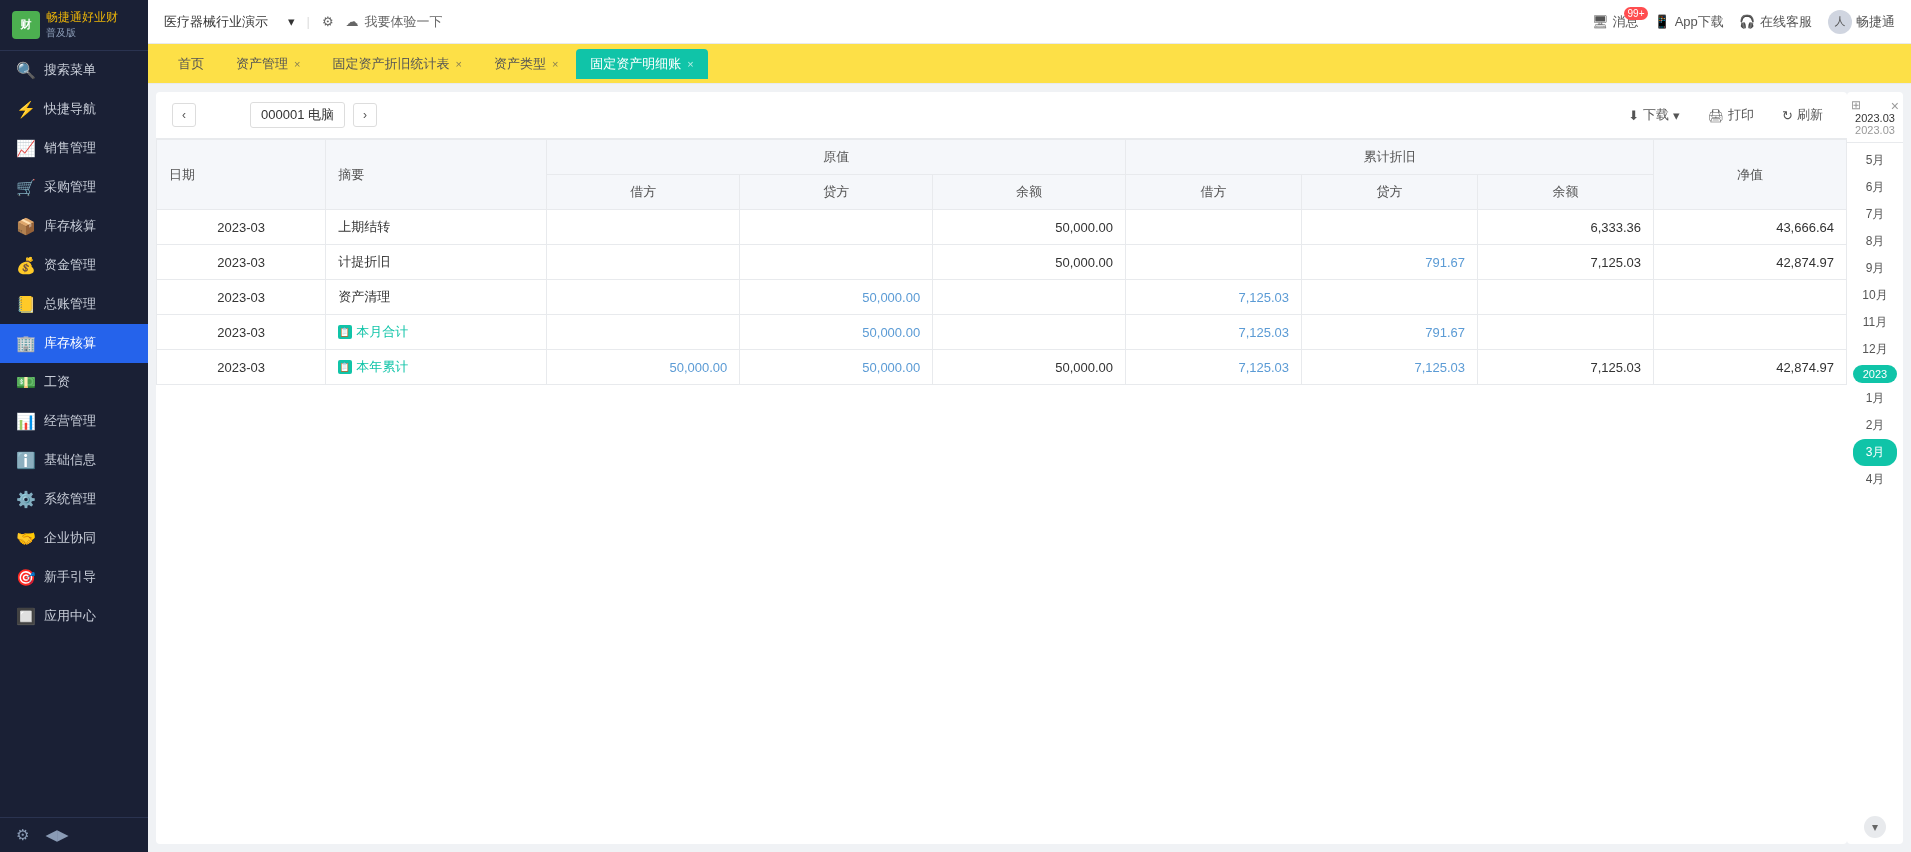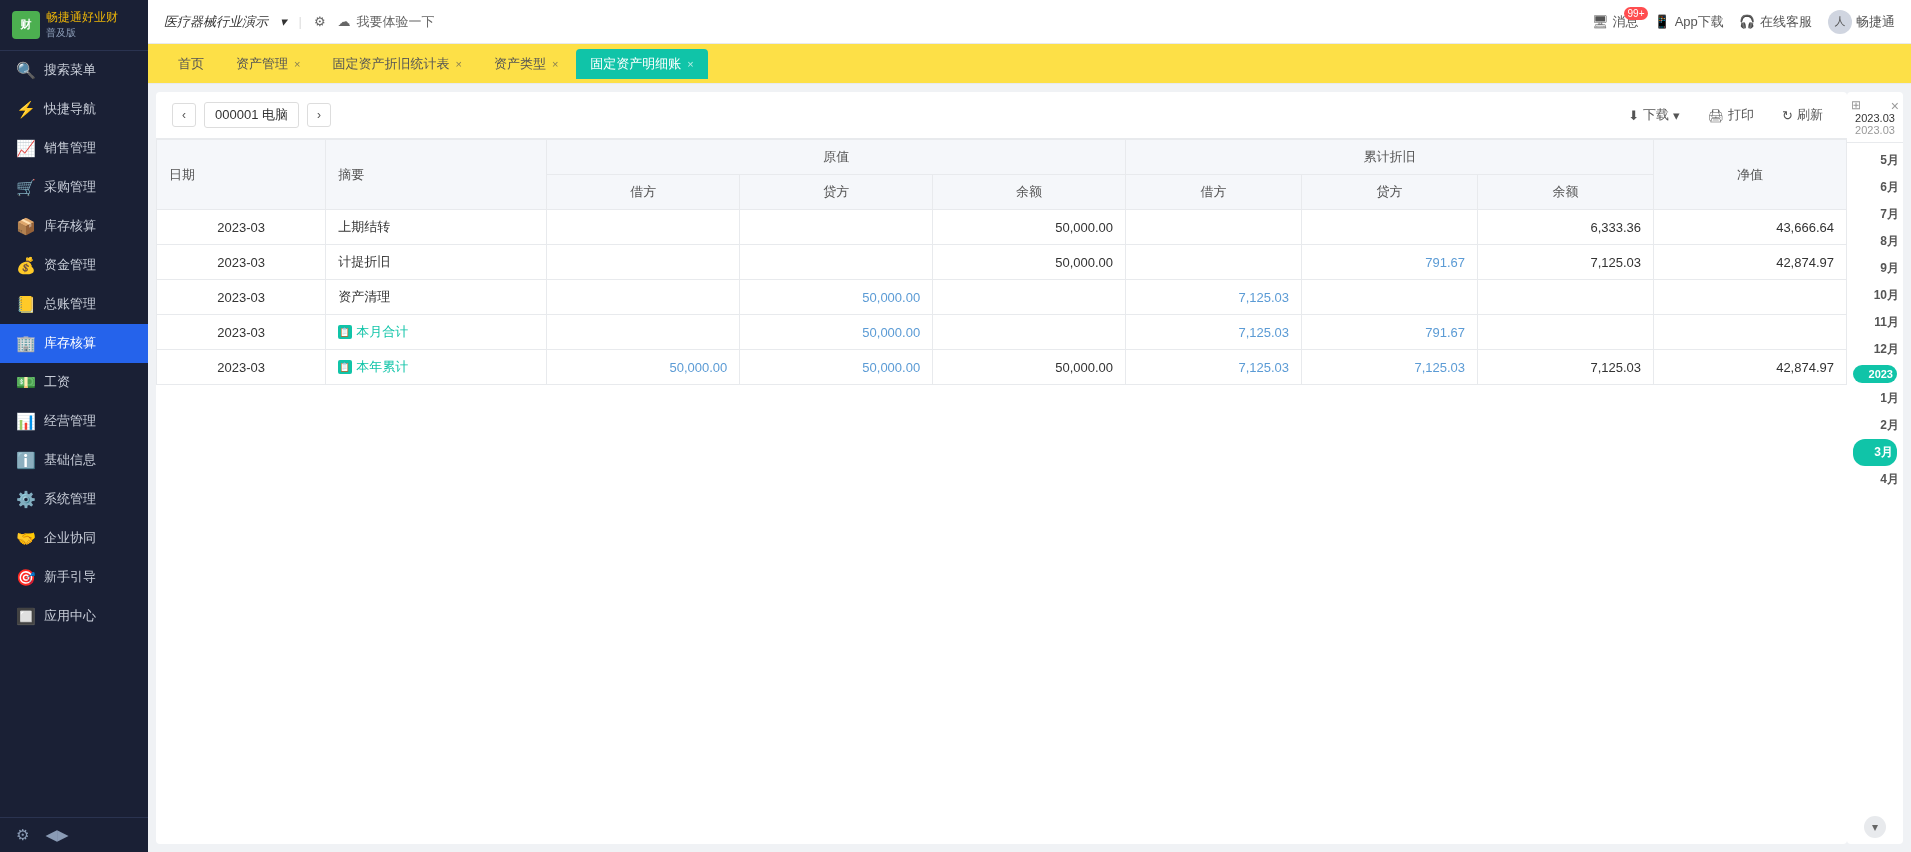--- a/index.html
+++ b/index.html
@@ -63,22 +63,22 @@
     .topbar {
       background: #fff;
       height: 44px;
       display: flex;
       align-items: center;
       padding: 0 16px;
       border-bottom: 1px solid #e8eaed;
       gap: 12px;
     }
     .topbar-dropdown {
-      display: flex; align-items: center; gap: 12px;
-      cursor: pointer; color: #333; font-size: 13px; font-style: italic;
+      display: flex; align-items: center; gap: 20px;
+      cursor: pointer; color: #333; font-size: 13px;
     }
     .topbar-sep { color: #ddd; }
     .topbar-gear { color: #666; cursor: pointer; }
     .topbar-experience {
       display: flex; align-items: center; gap: 6px;
       color: #666; font-size: 13px; cursor: pointer;
     }
     .topbar-right {
       margin-left: auto;
       display: flex; align-items: center; gap: 16px;
@@ -167,20 +167,21 @@
       border-radius: 3px;
       display: flex; align-items: center; justify-content: center;
       cursor: pointer; color: #555; font-size: 12px;
     }
     .asset-id-badge {
       border: 1px solid #ddd;
       border-radius: 3px;
       padding: 3px 10px;
       font-size: 13px;
       color: #333;
+      margin-left: 46px;
     }
     .panel-toolbar-right {
       margin-left: auto;
       display: flex; align-items: center; gap: 12px;
     }
     .toolbar-btn {
       display: flex; align-items: center; gap: 4px;
       color: #555; font-size: 13px; cursor: pointer;
       padding: 4px 8px;
     }
@@ -253,26 +254,25 @@
       position: absolute;
       top: 6px; left: 4px;
       cursor: pointer; color: #999; font-size: 12px;
     }
     .timeline-scroll {
       flex: 1;
       overflow-y: auto;
       padding: 4px 0;
     }
     .timeline-month {
-      text-align: right;
+      text-align: center;
       font-size: 12px;
       color: #555;
       padding: 5px 4px;
       cursor: pointer;
-      font-weight: bold;
     }
     .timeline-month.active {
       background: #10c4a8;
       color: #fff;
       border-radius: 12px;
       margin: 0 6px;
     }
     .timeline-month.year-label {
       background: #10c4a8;
       color: #fff;

